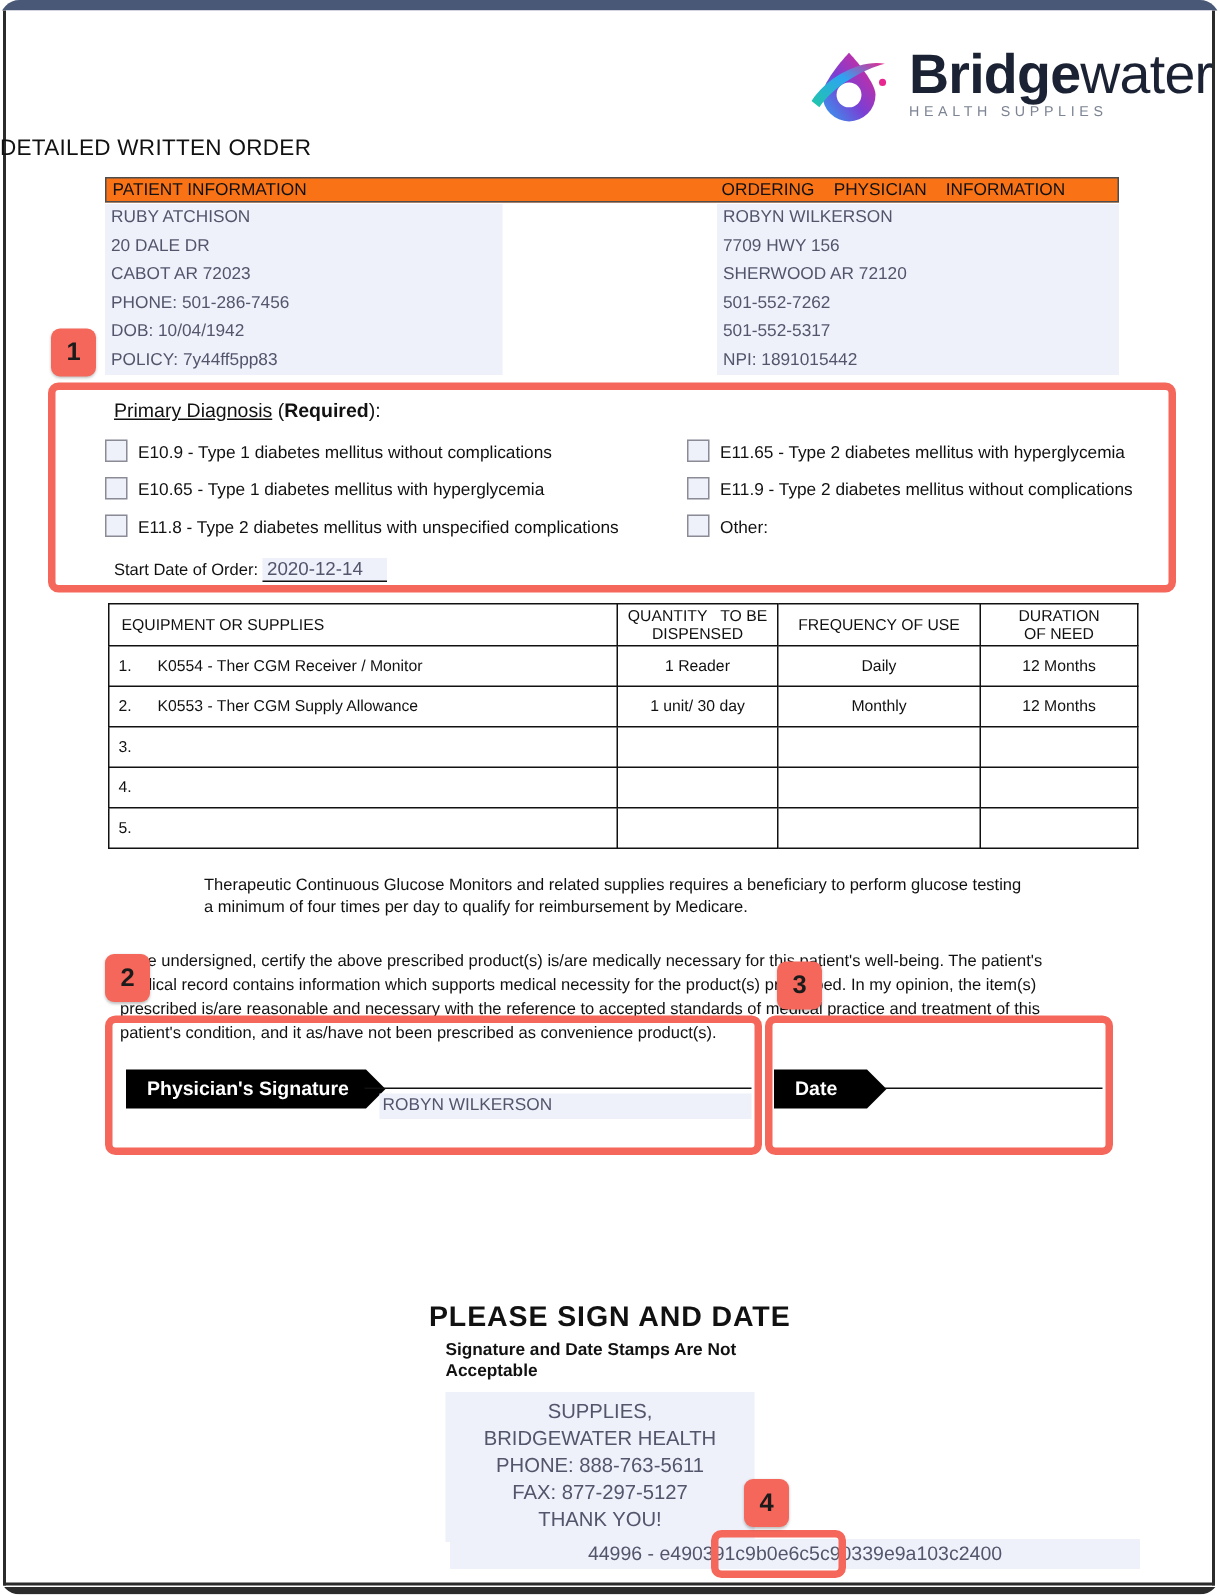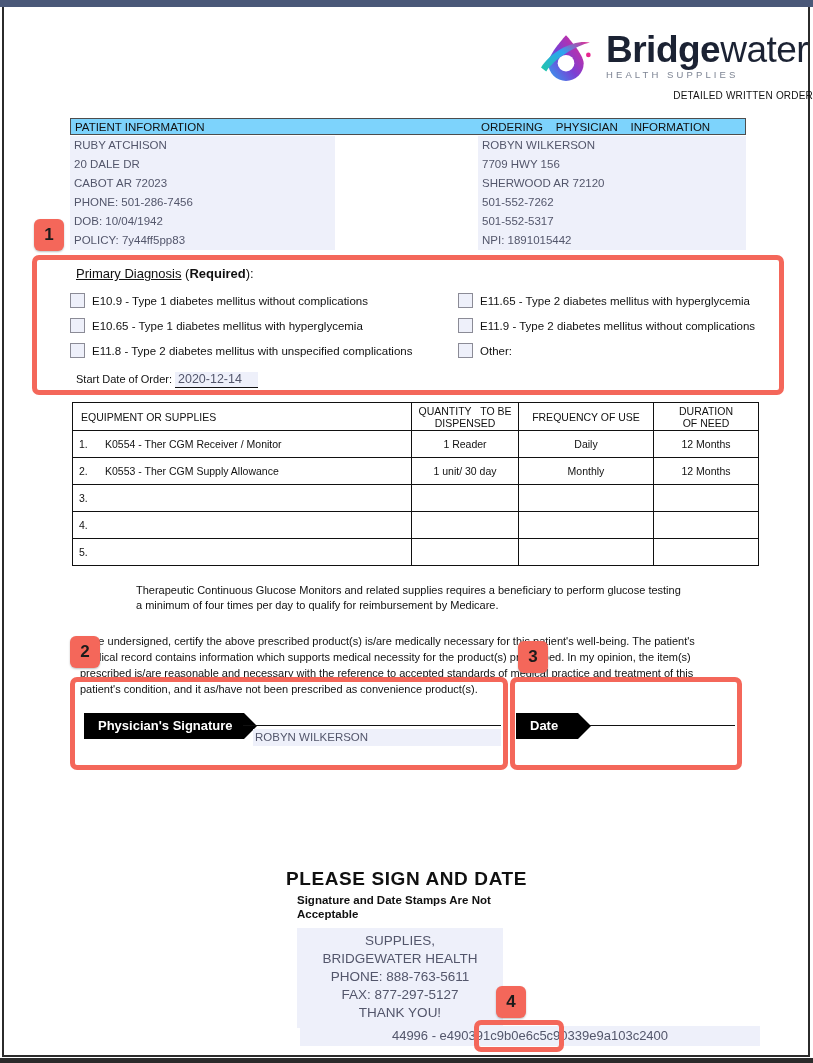--- a/index.html
+++ b/index.html
@@ -9,20 +9,21 @@
   }
   body {
     font-family: "Liberation Sans", sans-serif;
   }
   #page {
     position: relative;
     width: 813px;
     height: 1063px;
     overflow: hidden;
     background: #ffffff;
+    border-radius: 13px;
   }
   
   .topbar {
     position: absolute;
     left: 0; top: 0;
     width: 813px; height: 7px;
     background: #4a5878;
   }
   .doc-frame {
     position: absolute;
@@ -70,32 +71,32 @@
     color: #7d8493;
     text-align: left;
     padding-right: 2px;
   }
 
   
   .doc-title {
     position: absolute;
     left: 0; top: 90px;
     width: 813px;
-    text-align: right;
-    font-size: 10px;
+    text-align: left;
+    font-size: 15px;
     color: #111;
     letter-spacing: 0.2px;
   }
 
   
   .info-head {
     position: absolute;
     left: 70px; top: 118px;
     width: 676px; height: 17px;
-    background: #7dd3fc;
+    background: #f97316;
     border: 1px solid #4d4d4d;
     box-sizing: border-box;
   }
   .info-head .lbl {
     position: absolute;
     top: 2px;
     font-size: 11.5px;
     color: #111;
     white-space: pre;
   }

